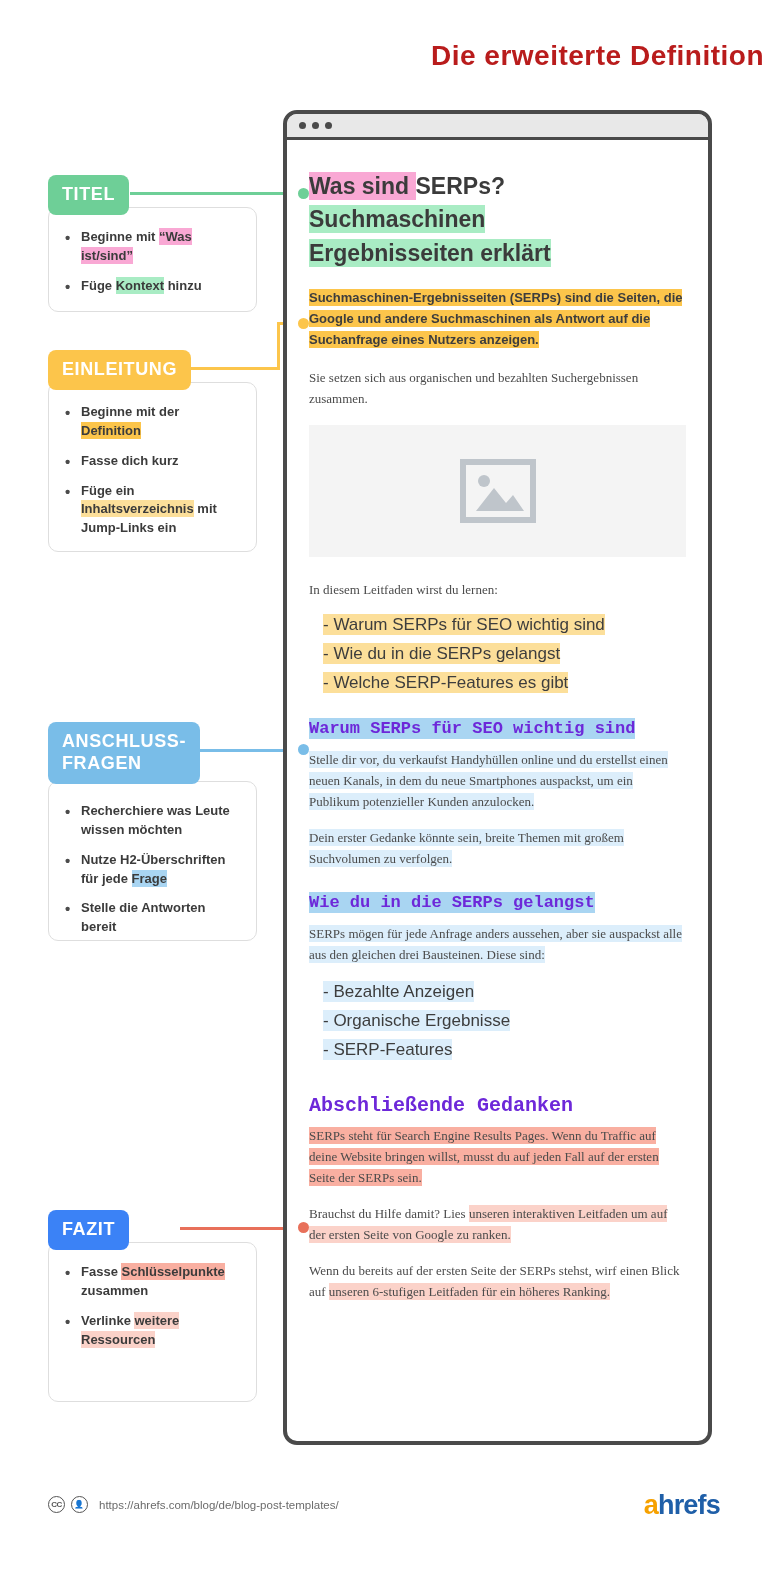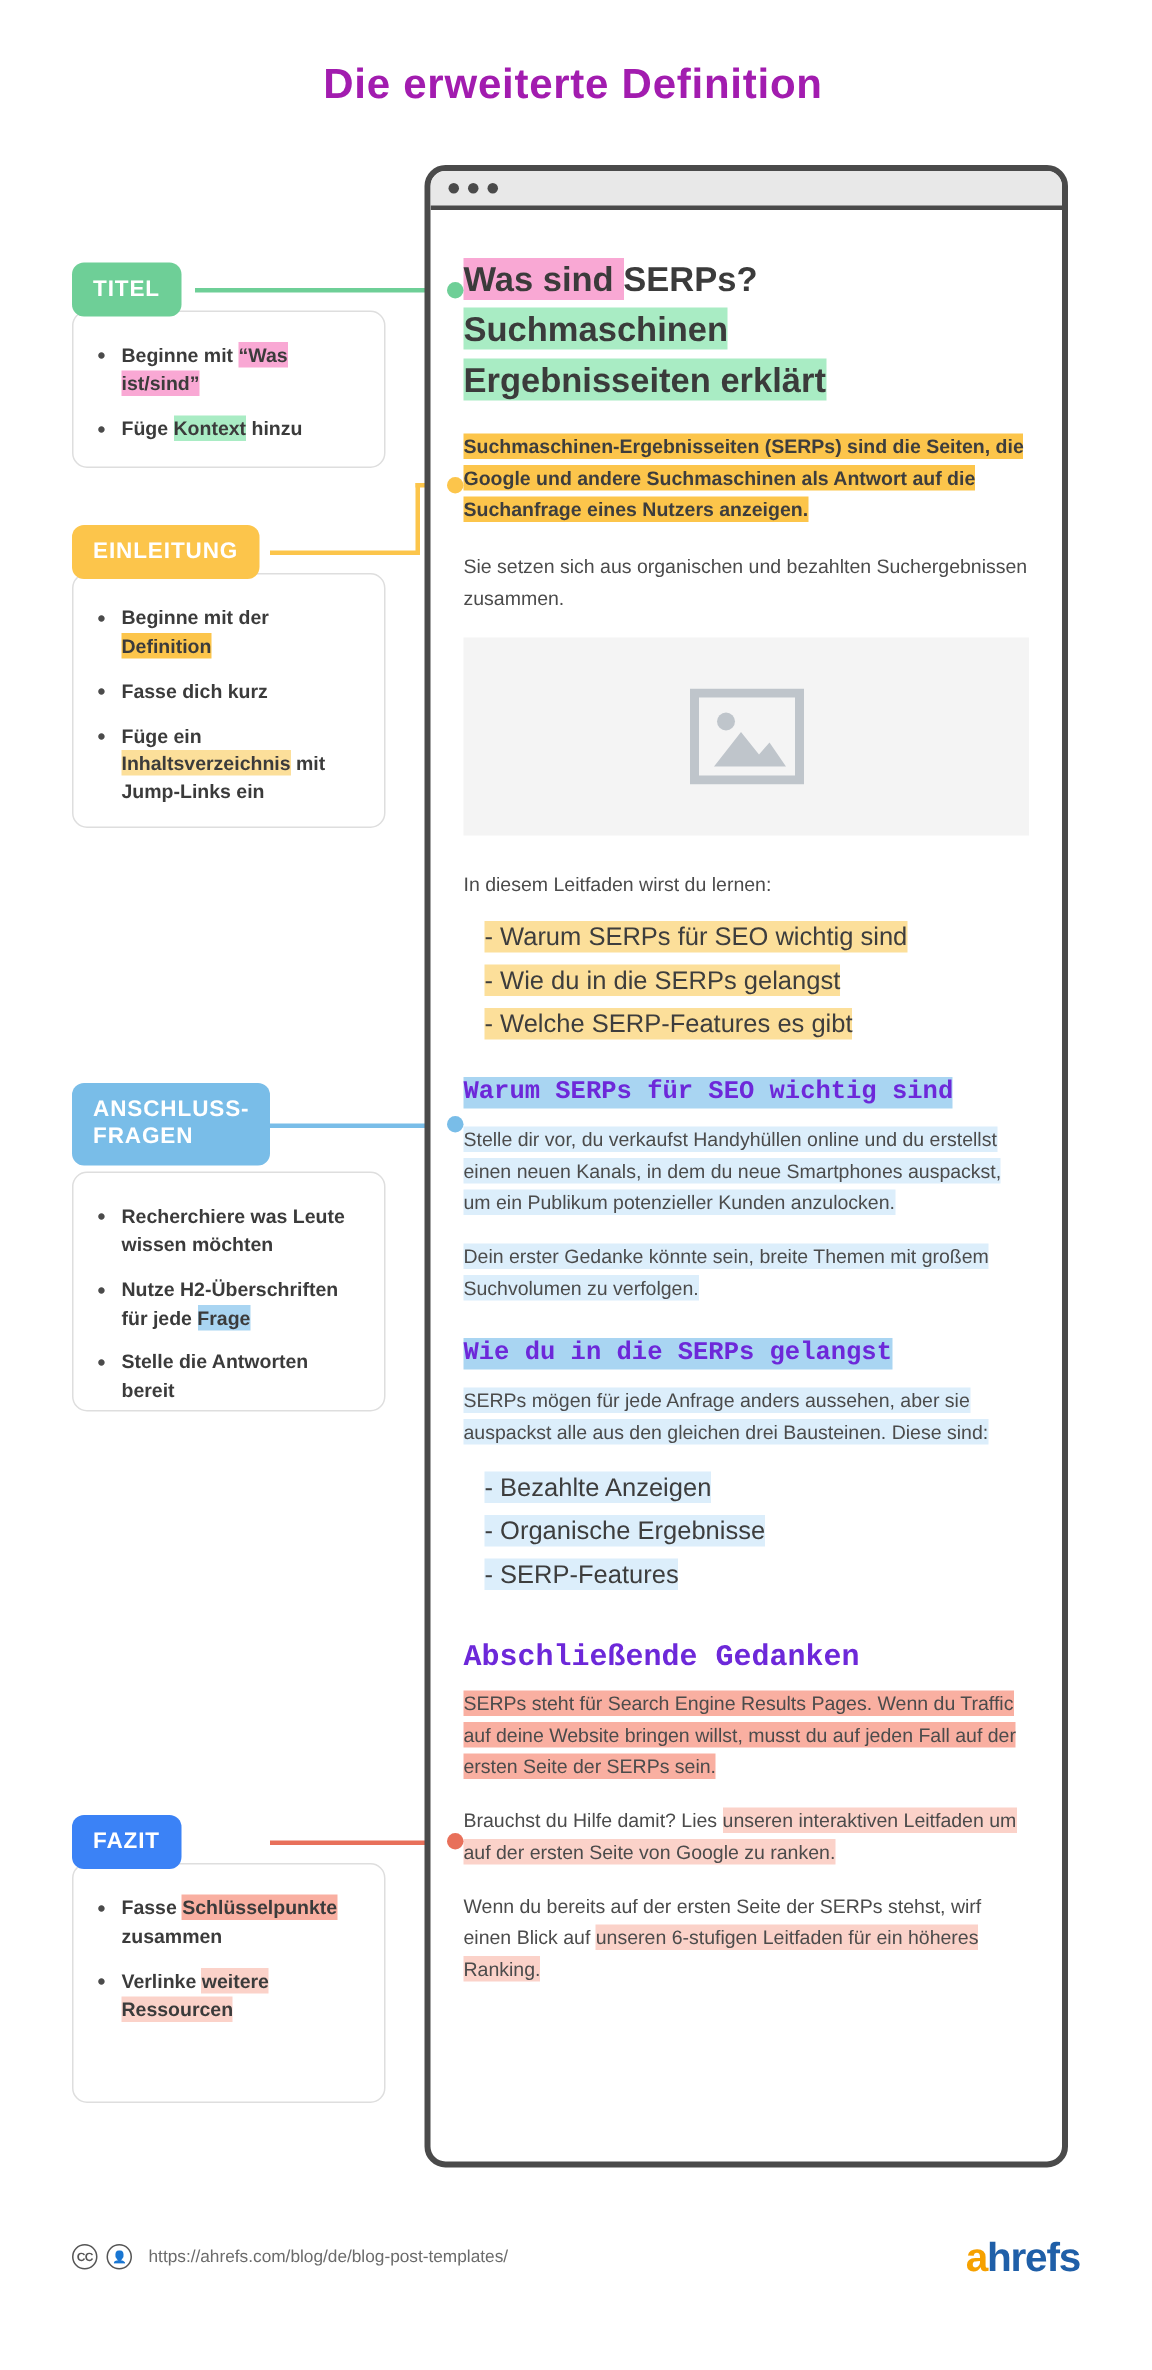--- a/index.html
+++ b/index.html
@@ -8,23 +8,23 @@
     background: #ffffff;
     font-family: "Liberation Sans", sans-serif;
     color: #3d3d3d;
     overflow: hidden;
   }
   .page { position: relative; width: 768px; height: 1580px; }
 
   
   .page-title {
     position: absolute; top: 40px; left: 0; width: 764px;
-    text-align: center;
+    text-align: right;
     font-size: 28px; font-weight: 700; letter-spacing: 0.5px;
-    color: #a21caf;
+    color: #b91c1c;
   }
 
   
   .browser {
     position: absolute; left: 283px; top: 110px;
     width: 429px; height: 1335px;
     border: 4px solid #4a4a4a;
     border-radius: 14px;
     background: #fff;
     overflow: hidden;
@@ -43,20 +43,21 @@
     font-size: 23px; font-weight: 700; line-height: 1.45;
     color: #3b3b3b; margin-bottom: 18px;
   }
   h2.doc-h2 {
     font-size: 17px; font-weight: 700; color: #6d28d9;
     line-height: 1.45; margin-bottom: 7px; display: inline-block; font-family: Liberation Mono, monospace;
   }
   p.doc-p {
     font-size: 13px; line-height: 1.62; color: #4b4b4b;
     margin-bottom: 15px;
+    font-family: Liberation Serif, serif;
   }
   .lead { font-weight: 700; font-size: 13px; line-height: 1.6; margin-bottom: 17px; }
   .mini-list { font-size: 17px; line-height: 1.72; margin: 0 0 20px 14px; }
 
   
   mark { background: transparent; color: inherit; padding: 1px 0; }
   .hl-green-d  { background: #f9a8d4; }
   .hl-green-l  { background: #A9ECC4; }
   .hl-yellow-d { background: #FCC54B; }
   .hl-yellow-l { background: #FCDF9A; }
@@ -68,21 +69,21 @@
   
   .img-ph {
     background: #f4f4f4; height: 132px; margin: 4px 0 22px 0;
     display: flex; align-items: center; justify-content: center;
   }
   .img-ph svg { display: block; }
 
   
   .tag {
     position: absolute; z-index: 4;
-    color: #fff; font-weight: 700; font-size: 15px;
+    color: #fff; font-weight: 700; font-size: 18px;
     letter-spacing: 0.6px;
     border-radius: 8px;
     padding: 9px 14px;
     line-height: 1.22;
   }
   .card {
     position: absolute; z-index: 2;
     background: #fff;
     border: 1px solid #dedede;
     border-radius: 10px;

